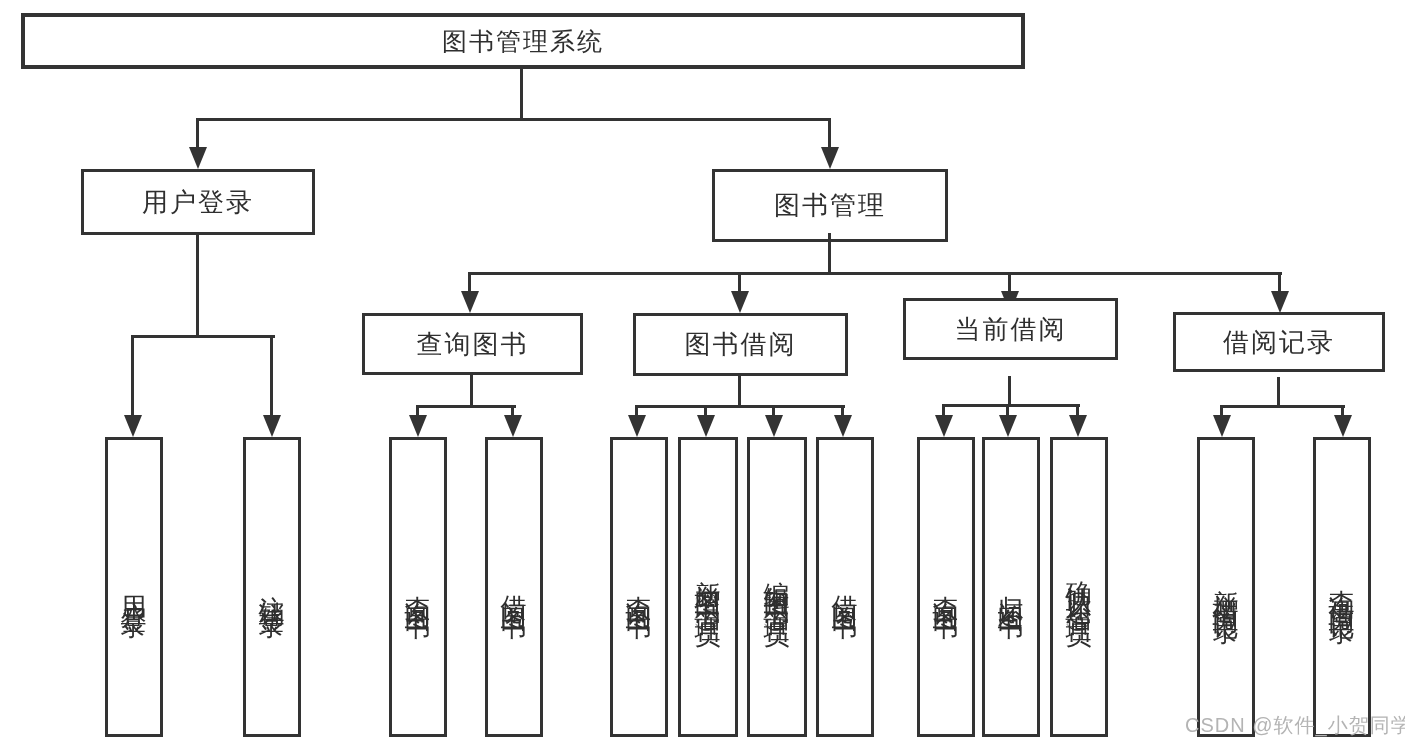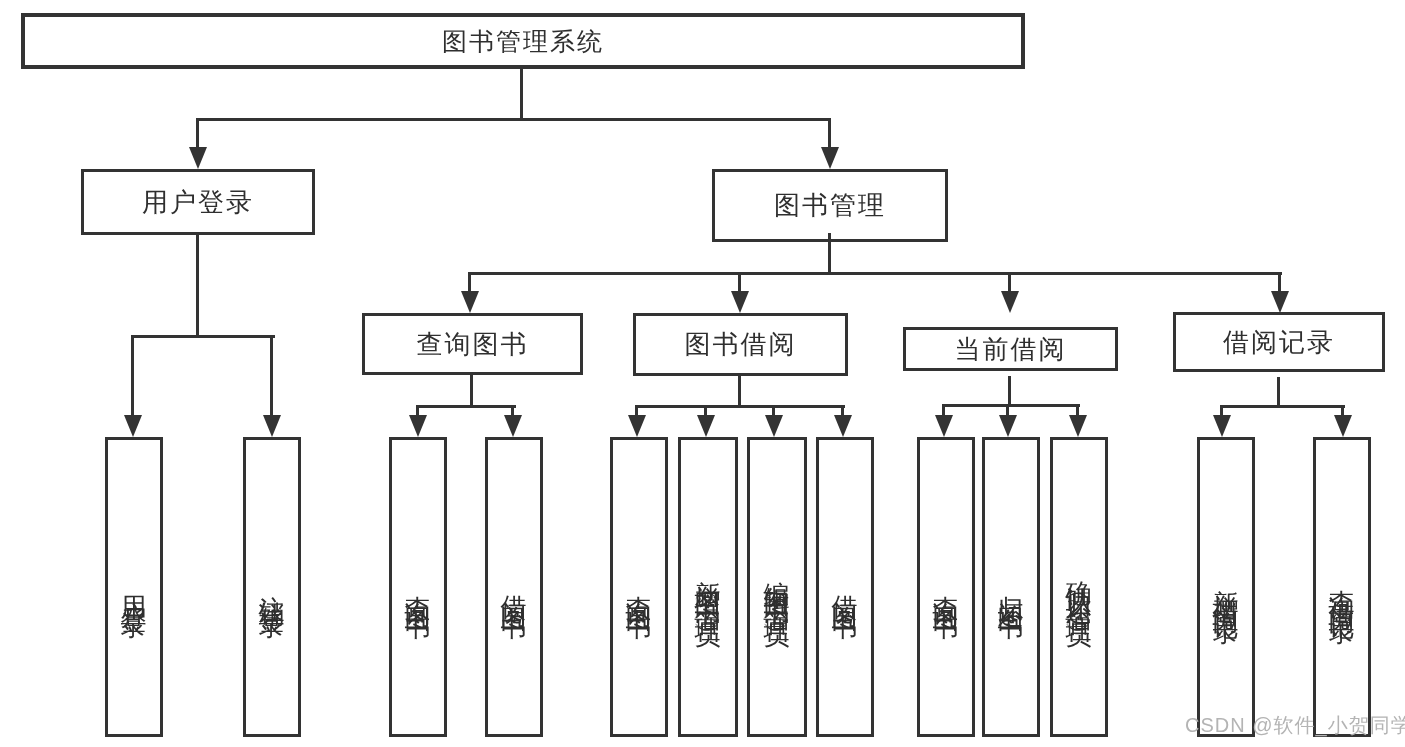--- a/index.html
+++ b/index.html
@@ -113,21 +113,21 @@
     <i class="dl"></i>
       <i class="ah"></i>
   </div>
 
   <div class="hbox" style="left:362px;top:313px;width:221px;height:62px">
     <span>查询图书</span>
   </div>
   <div class="hbox" style="left:633px;top:313px;width:215px;height:63px">
     <span>图书借阅</span>
   </div>
-  <div class="hbox" style="left:903px;top:327px;width:215px;height:44px">
+  <div class="hbox" style="left:903px;top:298px;width:215px;height:62px">
     <span>当前借阅</span>
   </div>
   <div class="hbox" style="left:1173px;top:312px;width:212px;height:60px">
     <span>借阅记录</span>
   </div>
 
   <div class="vl" style="left:470px;top:375px;height:32px"></div>
   <div class="hl" style="left:416px;top:405px;width:100px"></div>
   <div class="drop" style="left:409px;top:405px;height:32px">
     <i class="dl"></i>

